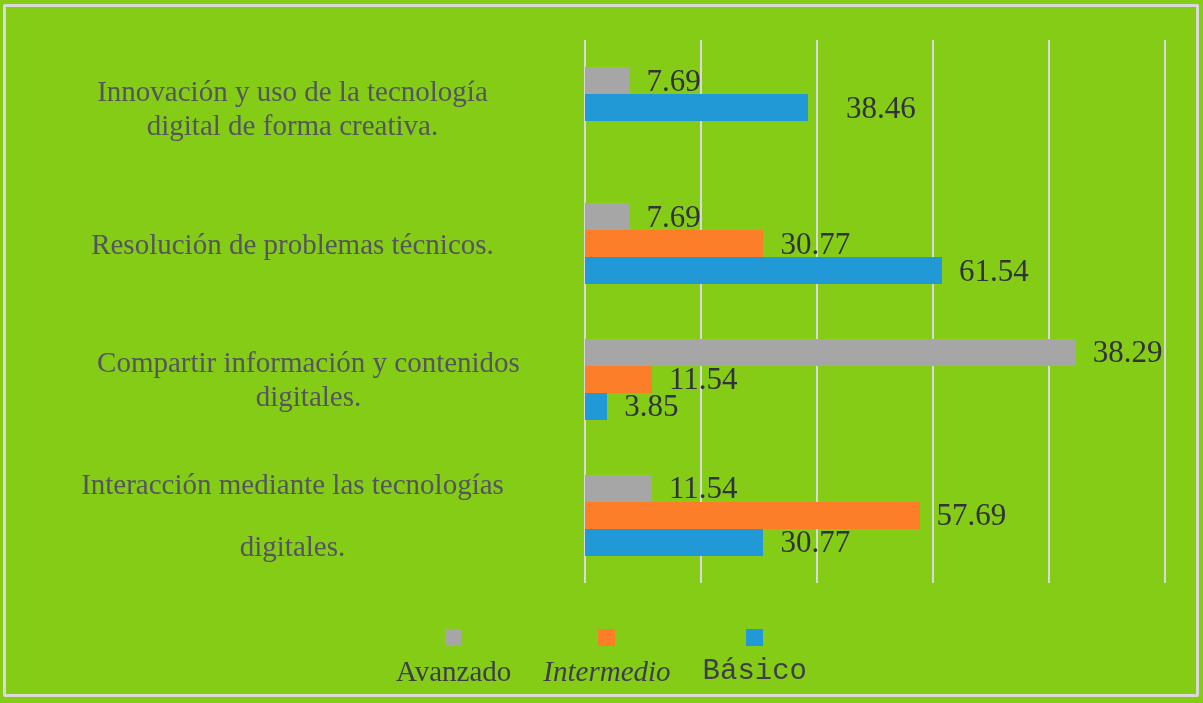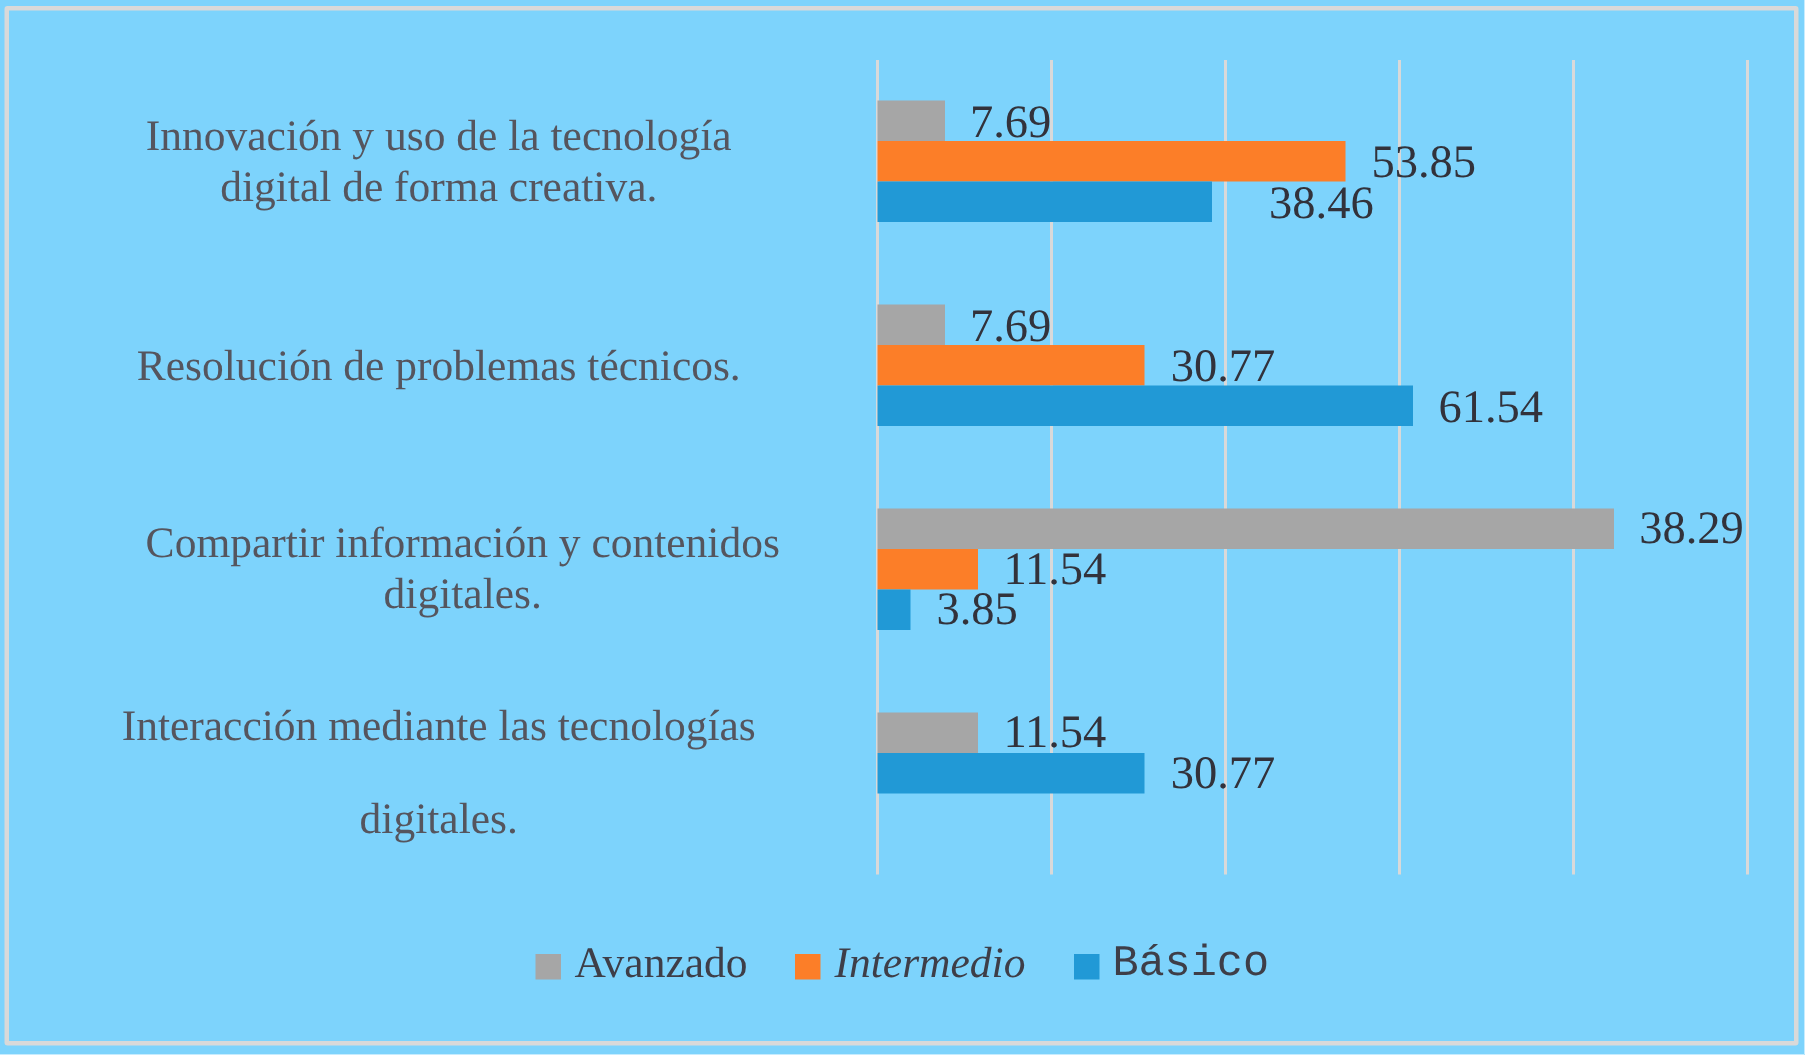--- a/index.html
+++ b/index.html
@@ -1,20 +1,20 @@
 <!DOCTYPE html>
 <html><head>
 <meta charset="utf-8">
 <style>
   html, body { margin: 0; padding: 0; background: #fff; }
   .canvas {
     position: relative;
     width: 1203px;
     height: 703px;
-    background: #7dd3fc;
+    background: #84cc16;
     font-family: "Liberation Serif", serif;
     overflow: hidden;
   }
   .frame {
     position: absolute;
     left: 3px; top: 4px; right: 4px; bottom: 6px;
     border: 3px solid #d9d9d9;
     border-radius: 2px;
     pointer-events: none;
   }
@@ -53,20 +53,21 @@
     width: 1203px;
     display: flex;
     justify-content: center;
     align-items: center;
     gap: 32px;
   }
   .legend-item {
     display: flex;
     align-items: center;
     gap: 9px;
+    flex-direction: column;
   }
   .legend-swatch {
     width: 17px;
     height: 17px;
     margin-top: 3px;
   }
   .legend-label {
     font-size: 29px;
     color: #3e3e48;
     white-space: nowrap;
@@ -102,24 +103,20 @@
         <div class="cat-line">digitales.</div>
       </div>
     </div>
   <div id="bars">
       <div class="bar-group" style="left: 585px; top: 67.375px; width: 580px;">
         <div class="bar-row">
           <div class="bar" style="width: 44.602px; background: rgb(166, 166, 166);"></div>
           <span class="value-label" style="left: 61.602px; color: rgb(50, 50, 59);">7.69</span>
         </div>
         <div class="bar-row">
-          <div class="bar" style="width: 312.33px; background: rgb(252, 126, 40);"></div>
-          <span class="value-label" style="left: 329.33px; color: rgb(50, 50, 59);">53.85</span>
-        </div>
-        <div class="bar-row">
           <div class="bar" style="width: 223.068px; background: rgb(33, 153, 214);"></div>
           <span class="value-label" style="left: 240.068px; color: rgb(50, 50, 59); margin-left: 21px;">38.46</span>
         </div>
       </div>
       <div class="bar-group" style="left: 585px; top: 203.125px; width: 580px;">
         <div class="bar-row">
           <div class="bar" style="width: 44.602px; background: rgb(166, 166, 166);"></div>
           <span class="value-label" style="left: 61.602px; color: rgb(50, 50, 59);">7.69</span>
         </div>
         <div class="bar-row">
@@ -144,20 +141,24 @@
           <div class="bar" style="width: 22.33px; background: rgb(33, 153, 214);"></div>
           <span class="value-label" style="left: 39.33px; color: rgb(50, 50, 59); text-align: right;">3.85</span>
         </div>
       </div>
       <div class="bar-group" style="left: 585px; top: 474.625px; width: 580px;">
         <div class="bar-row">
           <div class="bar" style="width: 66.932px; background: rgb(166, 166, 166);"></div>
           <span class="value-label" style="left: 83.932px; color: rgb(50, 50, 59);">11.54</span>
         </div>
         <div class="bar-row">
+          <div class="bar" style="width: 334.602px; background: rgb(252, 126, 40);"></div>
+          <span class="value-label" style="left: 351.602px; color: rgb(50, 50, 59);">57.69</span>
+        </div>
+        <div class="bar-row">
           <div class="bar" style="width: 178.466px; background: rgb(33, 153, 214);"></div>
           <span class="value-label" style="left: 195.466px; color: rgb(50, 50, 59);">30.77</span>
         </div>
       </div>
     </div>
   <div id="legend" class="legend">
       <div class="legend-item">
         <span class="legend-swatch" style="background: rgb(166, 166, 166);"></span>
         <span class="legend-label" style="color: rgb(62, 62, 72);">Avanzado</span>
       </div>

